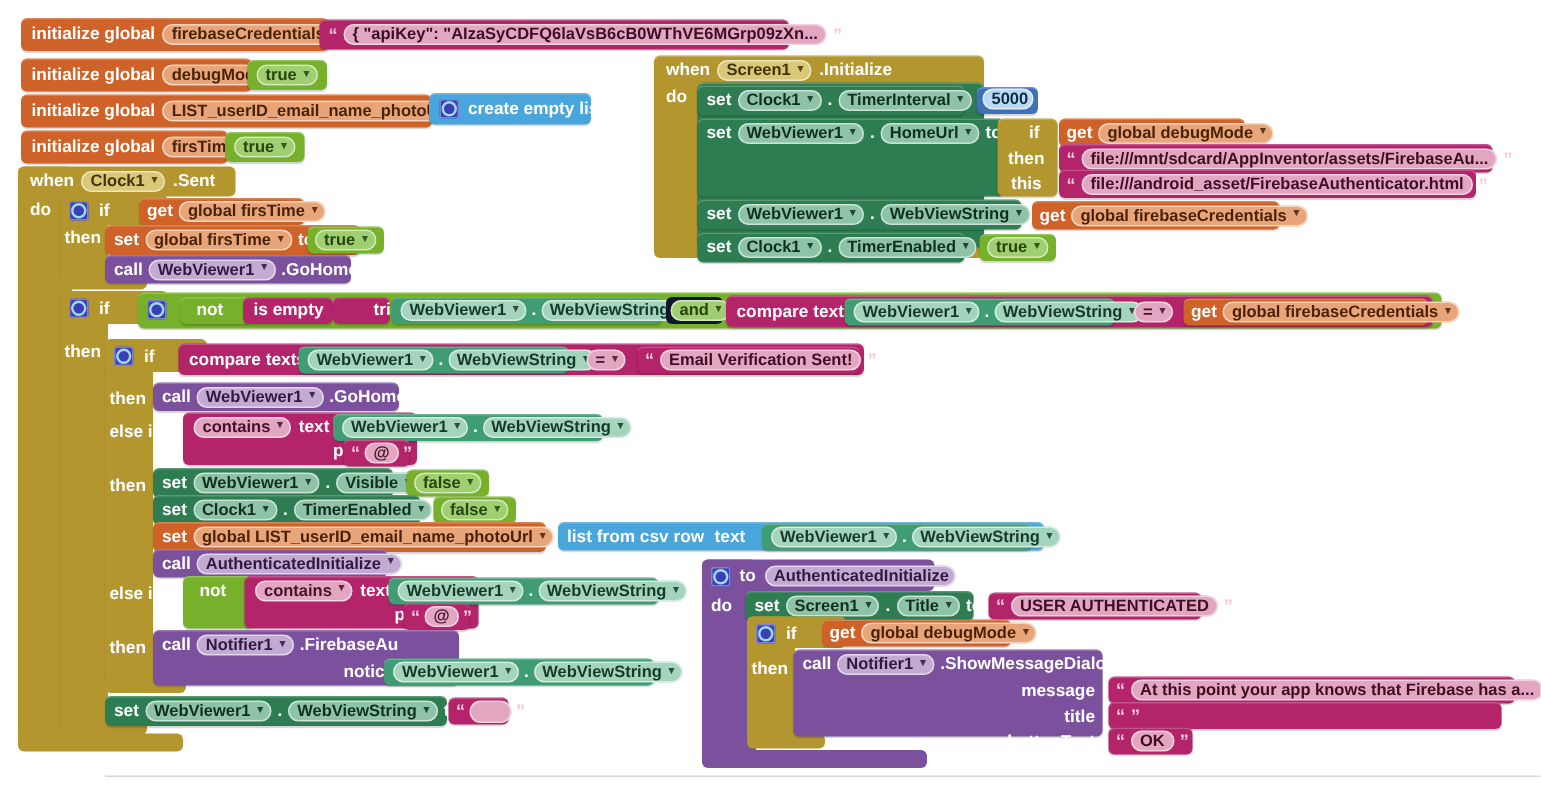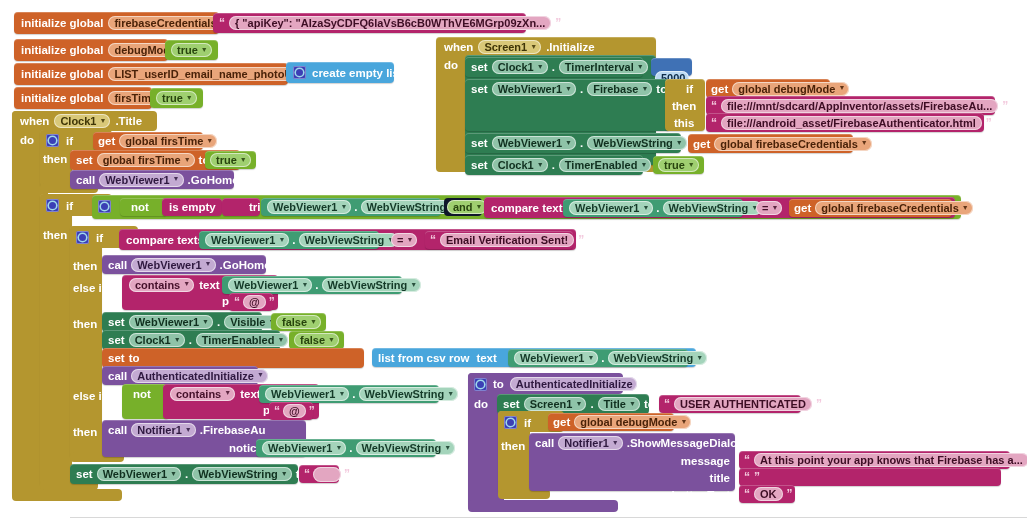--- a/index.html
+++ b/index.html
@@ -144,37 +144,37 @@
         </span>
       <span class="kw">.</span>
       <span class="fld on-dgreen">
           <span>TimerInterval</span>
           <span class="caret">▼</span>
         </span>
       <span class="kw">to</span>
     </div>
   </div>
   <div class="blk" style="left:651px;top:58px;width:41px;height:18px;background:#3F71B5;">
-    <div class="row" style="left:4px;top:12px;height:16px;">
+    <div class="row" style="left:4px;top:0;height:16px;">
       <span class="fld on-blue">
           <span>5000</span>
         </span>
     </div>
   </div>
 
   <div class="blk" style="left:465px;top:79px;width:205px;height:52px;background:#2E7D52;">
     <div class="row" style="left:6px;top:0;height:20px;gap:4px;">
       <span class="kw">set</span>
       <span class="fld on-dgreen">
           <span>WebViewer1</span>
           <span class="caret">▼</span>
         </span>
       <span class="kw">.</span>
       <span class="fld on-dgreen">
-          <span>Firebase</span>
+          <span>HomeUrl</span>
           <span class="caret">▼</span>
         </span>
       <span class="kw">to</span>
     </div>
   </div>
 
   <div class="blk" style="left:665px;top:79px;width:40px;height:52px;background:#B4962F;"></div>
   <span class="kw" style="position:absolute;left:686px;top:83px;">if</span>
   <span class="kw" style="position:absolute;left:672px;top:100px;">then</span>
   <span class="kw" style="position:absolute;left:674px;top:117px;">this</span>
@@ -254,21 +254,21 @@
 
   <div class="blk" style="left:12px;top:111px;width:36px;height:385px;background:#B4962F;"></div>
   <div class="blk" style="left:12px;top:111px;width:145px;height:20px;background:#B4962F;box-shadow:none;"></div>
   <div class="blk" style="left:12px;top:489px;width:110px;height:12px;background:#B4962F;box-shadow:none;"></div>
   <div class="row" style="left:20px;top:112px;height:18px;gap:5px;">
     <span class="kw">when</span>
     <span class="fld on-gold">
         <span>Clock1</span>
         <span class="caret">▼</span>
       </span>
-    <span class="kw">.Title</span>
+    <span class="kw">.Sent</span>
   </div>
   <span class="kw" style="position:absolute;left:20px;top:134px;">do</span>
 
   <div class="blk" style="left:40px;top:130px;width:32px;height:57px;background:#B4962F;"></div>
   <div class="blk" style="left:40px;top:130px;width:72px;height:20px;background:#B4962F;box-shadow:none;"></div>
   <div class="blk" style="left:40px;top:183px;width:58px;height:10px;background:#B4962F;box-shadow:none;"></div>
   <div class="row" style="left:46px;top:132px;height:17px;gap:7px;">
     <span class="gear">
         <i></i>
       </span>
@@ -534,20 +534,24 @@
       <span class="fld on-green">
           <span>false</span>
           <span class="caret">▼</span>
         </span>
     </div>
   </div>
 
   <div class="blk" style="left:102px;top:348px;width:262px;height:20px;background:#CE6228;">
     <div class="row" style="left:6px;top:0;height:20px;gap:4px;">
       <span class="kw">set</span>
+      <span class="fld on-orange">
+          <span>global LIST_userID_email_name_photoUrl</span>
+          <span class="caret">▼</span>
+        </span>
       <span class="kw">to</span>
     </div>
   </div>
   <div class="blk" style="left:372px;top:348px;width:324px;height:19px;background:#49A6DC;">
     <div class="row" style="left:6px;top:0;height:19px;gap:7px;">
       <span class="kw">list from csv row</span>
       <span class="kw">text</span>
     </div>
   </div>
   <div class="blk" style="left:508px;top:349px;width:180px;height:18px;background:#3F9C73;">

